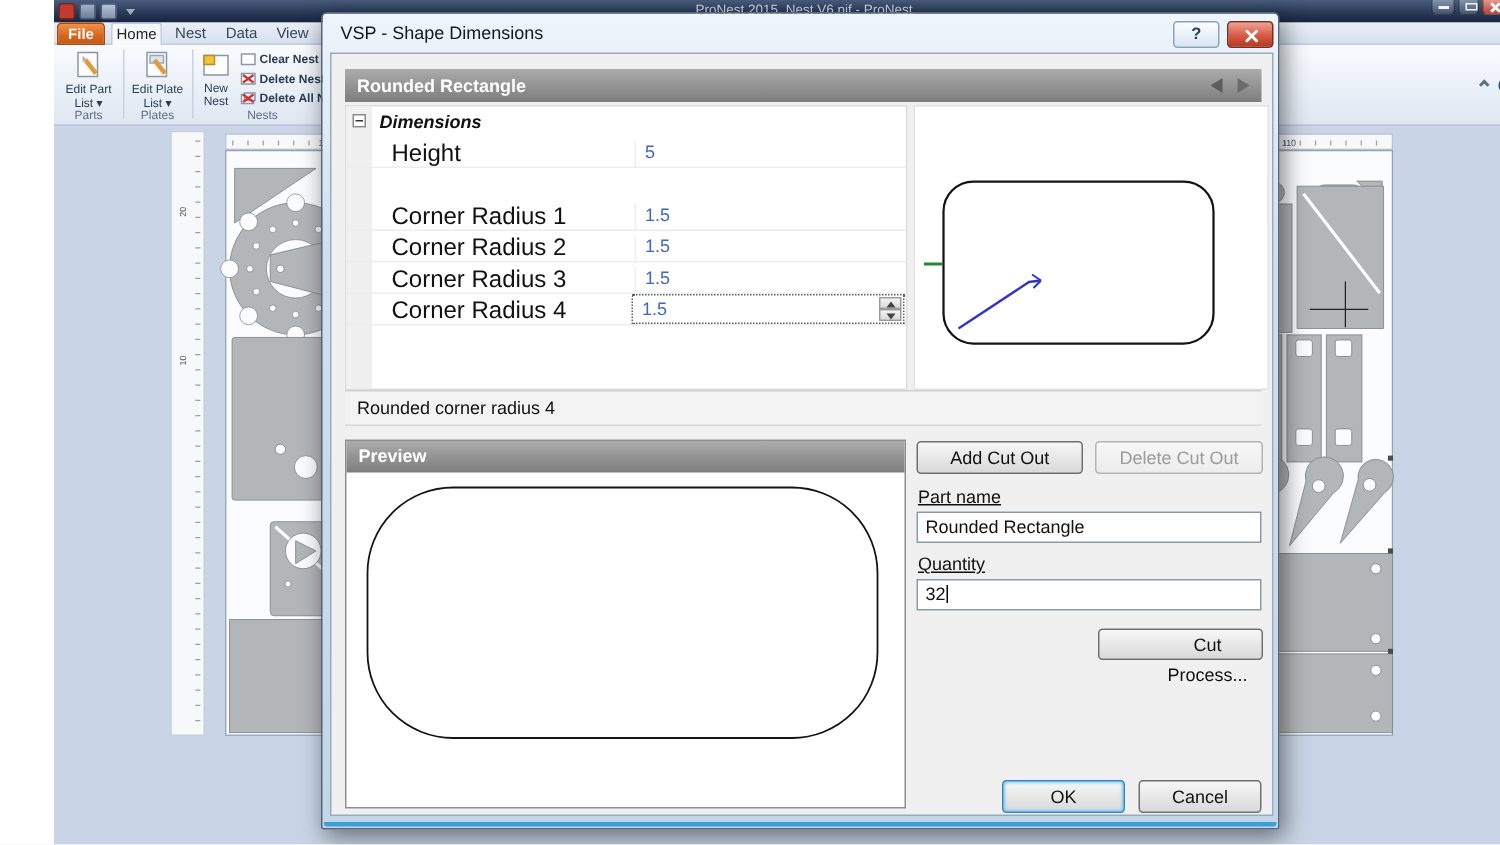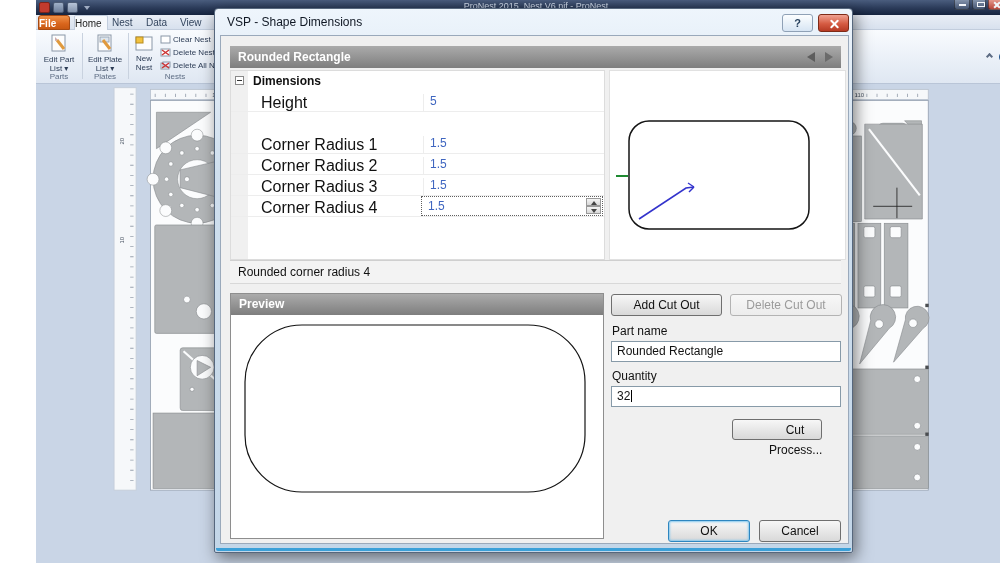--- a/index.html
+++ b/index.html
@@ -21,37 +21,37 @@
     border-radius:0 0 3px 3px; background:linear-gradient(#d8e2ee66,#8193ad55); }
   #btn-min { left:918px; width:16px; } #btn-max { left:936px; width:14px; }
   #btn-close-app { left:952px; width:17px; background:linear-gradient(#e4988c,#b8453a); }
   .winglyph { position:absolute; left:4px; top:4px; width:7px; height:2px; background:#f2f5f9; }
   #btn-max .winglyph { top:2px; height:5px; background:none; border:1px solid #f2f5f9; width:8px; }
   #btn-close-app .winglyph { width:8px; transform:rotate(45deg); top:4px;}
   #btn-close-app .winglyph.g2 { transform:rotate(-45deg); }
 
   #tabstrip { left:0; top:15px; width:1000px; height:15px;
     background:linear-gradient(#e9eef6,#d8e1ee); border-bottom:1px solid #c2cddd; }
-  .tab { position:absolute; top:0; height:15px; line-height:15px; 
+  .tab { position:absolute; top:0; height:15px; line-height:15px; text-align:center;
     font-size:10px; color:#34465f; }
   #tab-file { left:2px; width:32px; color:#fff; font-weight:bold; border-radius:3px 3px 0 0;
     background:linear-gradient(#f09147,#d9651c 60%,#c85812); border:1px solid #a64a12; }
   #tab-home { left:38px; width:34px; background:#f6f8fb; border:1px solid #c2cddd; border-bottom:none;
     border-radius:2px 2px 0 0; color:#222; }
   #tab-nest { left:76px; width:30px; } #tab-data { left:110px; width:30px; } #tab-view { left:144px; width:30px; }
 
   #ribbon { left:0; top:30px; width:1000px; height:54px;
     background:linear-gradient(#f9fbfe,#e9eff7 60%,#dfe7f2); border-bottom:1px solid #b9c5d7; }
   .rib-sep { position:absolute; top:3px; width:1px; height:46px; background:#c9d2df; }
   .bigbtn { position:absolute; top:2px; width:42px; height:42px; border-radius:3px; text-align:center;
     font-size:8px; color:#2c3c55; }
   .bigbtn .lbl { line-height:9px;text-align:center; }
   .grp-label { position:absolute; top:42px; font-size:8px; color:#5e6d84; text-align:center; }
   .smallbtn { position:absolute; left:124px; height:13px; font-size:8px; color:#2c3c55;
-    display:flex; align-items:center; gap:2px; white-space:nowrap; }
+    display:flex; align-items:center; gap:2px; white-space:nowrap;font-weight:bold; }
   #ribbon-collapse { left:948px; top:22px; width:12px; height:9px; }
   #ribbon-collapse i { position:absolute; left:3px; top:2px; width:5px; height:5px;
     border-left:2px solid #5e6d84; border-top:2px solid #5e6d84; transform:rotate(45deg); }
   #app-help { left:963px; top:21px; width:12px; height:12px; border-radius:50%;
     background:radial-gradient(circle at 35% 30%,#7db9e8,#2a6db5); border:1px solid #1d5globalsa; border:1px solid #1d518a; }
   #canvas-tool { left:980px; top:84px; width:13px; height:12px; border-radius:2px;
     background:linear-gradient(#e8d9a8,#c9b476); border:1px solid #8f7f4a; }
 
   
   #dialog { left:178px; top:8px; width:639px; height:545px;
@@ -76,21 +76,21 @@
   #shape-header { left:9px; top:10px; width:611px; height:22px; }
   .tri { position:absolute; width:0; height:0; top:6px; }
   .tri-left { border-top:5px solid transparent; border-bottom:5px solid transparent; border-right:8px solid #5d5d5d; right:26px; }
   .tri-right { border-top:5px solid transparent; border-bottom:5px solid transparent; border-left:8px solid #6b6b6b; right:8px; }
 
   #propgrid { left:9px; top:34px; width:375px; height:190px; background:#fff; border:1px solid #dcdcdc; }
   #indent-strip { left:0; top:0; width:17px; height:188px; background:#f0f0f0; }
   #section-row { left:0; top:0; width:373px; height:20px; }
   #collapse-box { position:absolute; left:4px; top:5px; width:9px; height:9px; background:#fff; border:1px solid #898989; }
   #collapse-box i { position:absolute; left:1px; top:3px; width:5px; height:1px; background:#333; }
-  #section-label { position:absolute; left:22px; top:3px; font-size:12px; font-weight:bold; color:#111; }
+  #section-label { position:absolute; left:22px; top:3px; font-size:12px; font-weight:bold; color:#111;font-style:italic; }
   .prow { position:absolute; left:0; width:373px; height:21px; border-bottom:1px solid #ededed; }
   .plabel { position:absolute; left:30px; top:3px; font-size:16px; color:#111; }
   .pvalue { position:absolute; left:192px; top:3px; width:180px; font-size:12px; color:#3f66c0;
     border-left:1px solid #ededed; padding-left:6px; height:18px; }
   #edit-cell { position:absolute; left:190px; top:0px; width:182px; height:20px; background:#fff;
     border:1px dotted #5f5f5f; }
   #edit-value { position:absolute; left:6px; top:2px; font-size:12px; color:#3f66c0; }
   #spinner { position:absolute; right:1px; top:1px; width:15px; height:16px; }
   .spinbtn { position:absolute; left:0; width:15px; height:8px;
     background:linear-gradient(#f5f5f5,#d8d8d8); border:1px solid #9a9a9a; }
@@ -106,25 +106,25 @@
 
   #preview-panel { left:9px; top:257px; width:374px; height:246px; border:1px solid #8e8e8e; background:#fff; }
   #preview-header { left:0; top:0; width:372px; height:21px; line-height:21px; }
 
   .w7btn { position:absolute; height:22px; border:1px solid #6f6f6f; border-radius:3px;
     background:linear-gradient(#f7f7f7,#e9e9e9 45%,#d9d9d9); font-size:12px; color:#111;
     text-align:center; line-height:20px; }
   .w7btn.disabled { border-color:#b3b3b3; color:#9b9b9b; background:linear-gradient(#f7f7f7,#ececec); }
   #btn-addcut { left:390px; top:258px; width:111px; }
   #btn-delcut { left:509px; top:258px; width:112px; }
-  #btn-cutproc { left:511px; top:383px; width:90px; height:21px;padding-left:36px; }
+  #btn-cutproc { left:511px; top:383px; width:110px; height:21px;padding-left:36px; }
   #btn-ok { left:447px; top:484px; width:82px; border:1px solid #2d86c0; box-shadow:inset 0 0 2px 1px #86c8ee; }
   #btn-cancel { left:538px; top:484px; width:82px; }
 
-  .fldlabel { position:absolute; font-size:12px; color:#111; }
+  .fldlabel { position:absolute; font-size:12px; color:#111;text-decoration:underline; }
   #lbl-partname { left:391px; top:288px; } #lbl-qty { left:391px; top:333px; }
   .textbox { position:absolute; left:390px; width:230px; height:21px; background:#fff;
     border:1px solid #8livestock; border:1px solid #879aa8; font-size:12px; color:#111;
     line-height:19px; padding-left:5px; }
   #fld-partname { top:305px; } #fld-qty { top:350px; }
   .caret { display:inline-block; width:1px; height:12px; background:#000; vertical-align:-2px; margin-left:1px; }
 </style>
 </head>
 <body>
 

